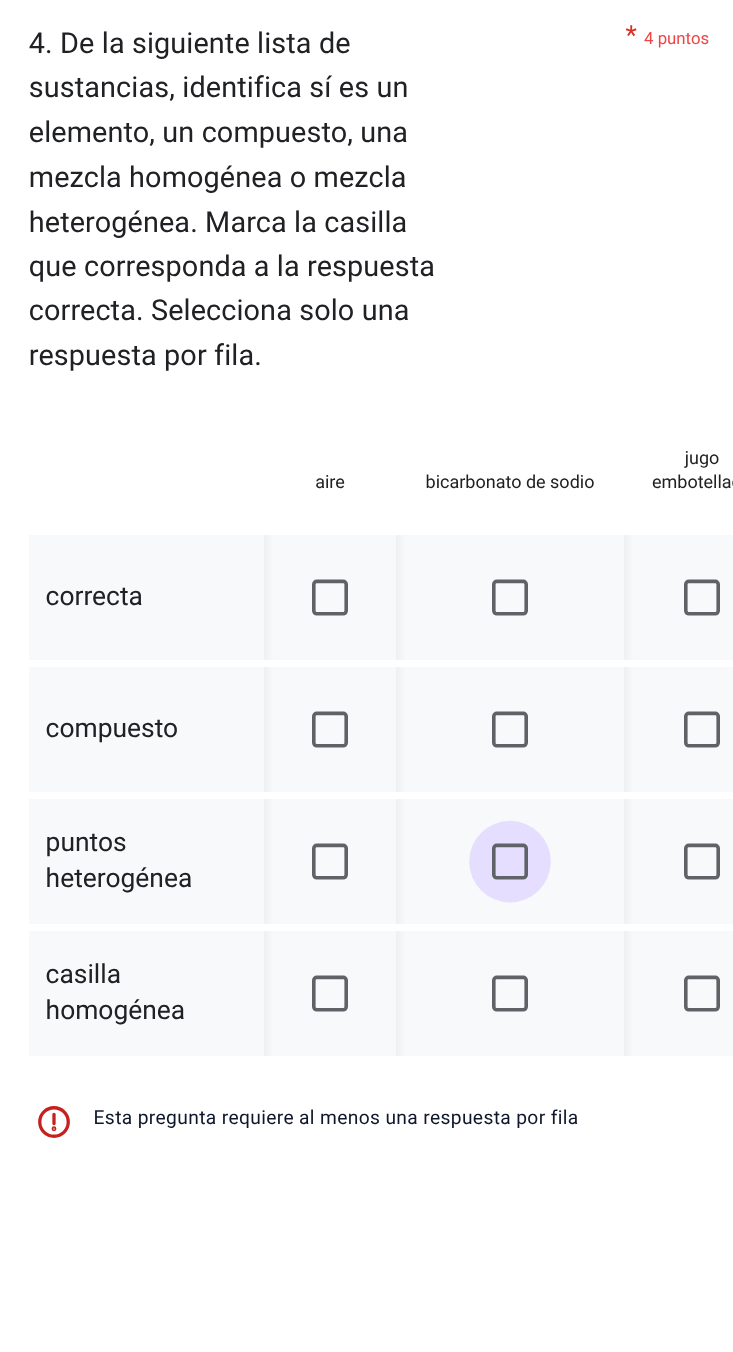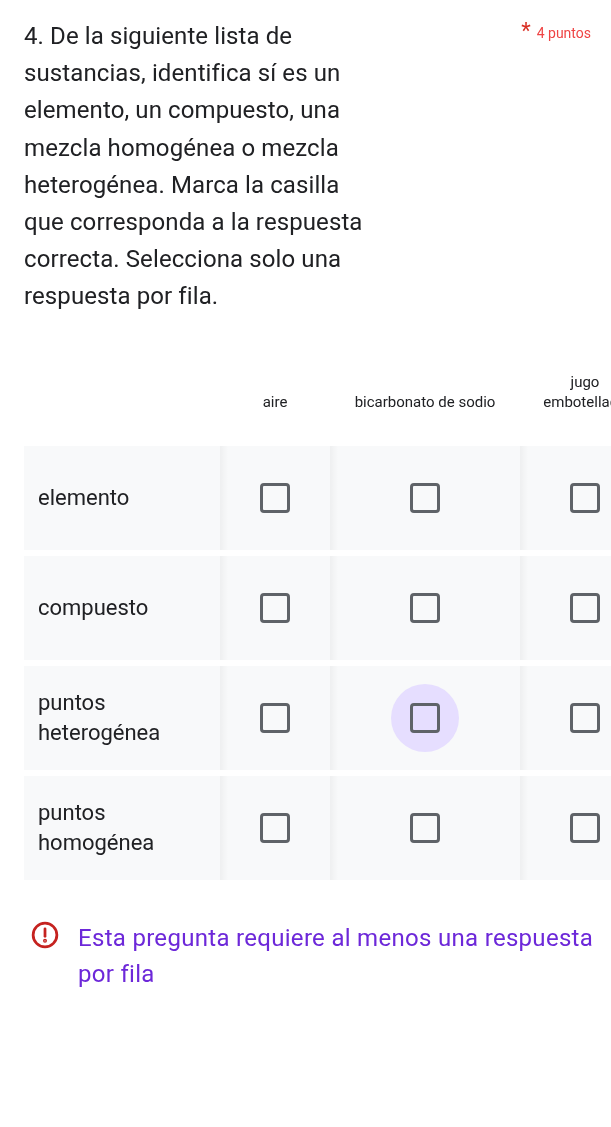--- a/index.html
+++ b/index.html
@@ -124,22 +124,22 @@
     padding-right: 16px;
   }
   .error-icon {
     width: 30px;
     height: 30px;
     flex: none;
     margin-left: 6px;
   }
   .error-icon svg { display:block; }
   .error-text {
-    color: #6d28d9;
-    font-size: 24px;
+    color: #0f172a;
+    font-size: 16px;
     line-height: 1.5;
     letter-spacing: 0.3px;
   }
 </style>
 </head>
 <body>
 
 <div class="question-header">
   <div class="question-text">4. De la siguiente lista de sustancias, identifica sí es un elemento, un compuesto, una mezcla homogénea o mezcla heterogénea. Marca la casilla que corresponda a la respuesta correcta. Selecciona solo una respuesta por fila.</div>
   <div class="points-wrap">
@@ -154,21 +154,21 @@
       <tr>
         <th class="row-header-spacer"></th>
         <th class="col-aire">aire</th>
         <th class="col-bicarb">bicarbonato de sodio</th>
         <th class="col-jugo">jugo embotellado</th>
       </tr>
     </thead>
     <tbody id="grid-body">
         <tr>
           <td class="row-label">
-            <div class="row-label-inner">elemento</div>
+            <div class="row-label-inner">correcta</div>
           </td>
           <td class="checkbox-cell">
             <div class="check-wrapper">
               <div class="check-box"></div>
             </div>
           </td>
           <td class="checkbox-cell">
             <div class="check-wrapper">
               <div class="check-box"></div>
             </div>
@@ -214,21 +214,21 @@
             </div>
           </td>
           <td class="checkbox-cell">
             <div class="check-wrapper">
               <div class="check-box"></div>
             </div>
           </td>
         </tr>
         <tr>
           <td class="row-label">
-            <div class="row-label-inner">puntos homogénea</div>
+            <div class="row-label-inner">casilla homogénea</div>
           </td>
           <td class="checkbox-cell">
             <div class="check-wrapper">
               <div class="check-box"></div>
             </div>
           </td>
           <td class="checkbox-cell">
             <div class="check-wrapper">
               <div class="check-box"></div>
             </div>

